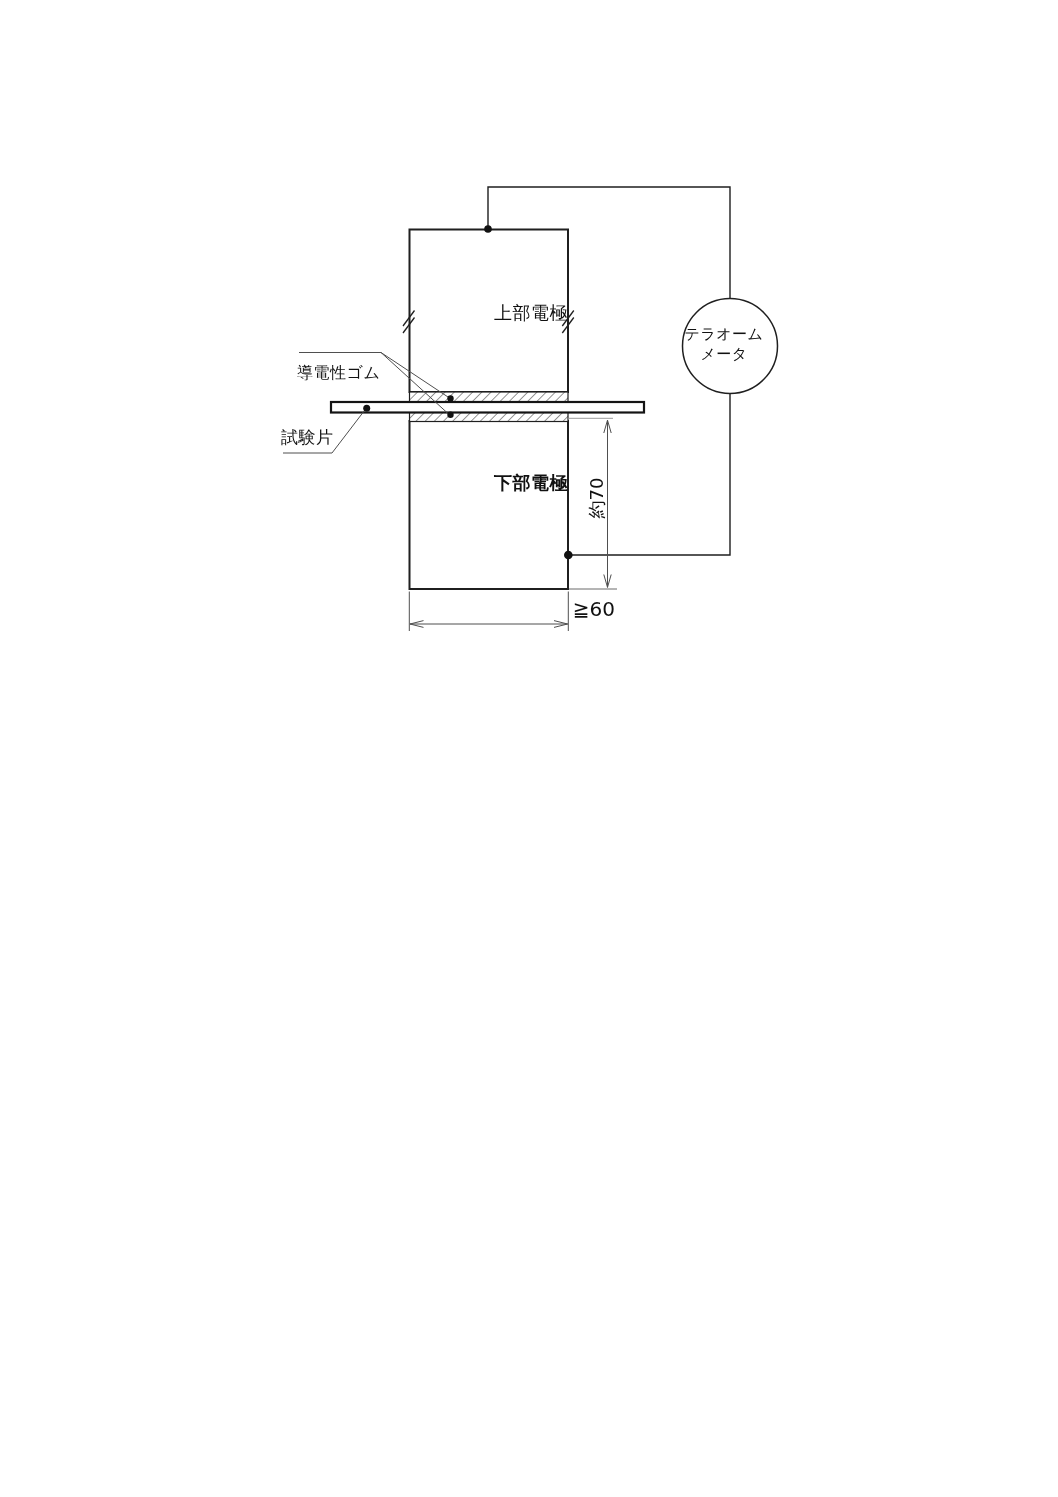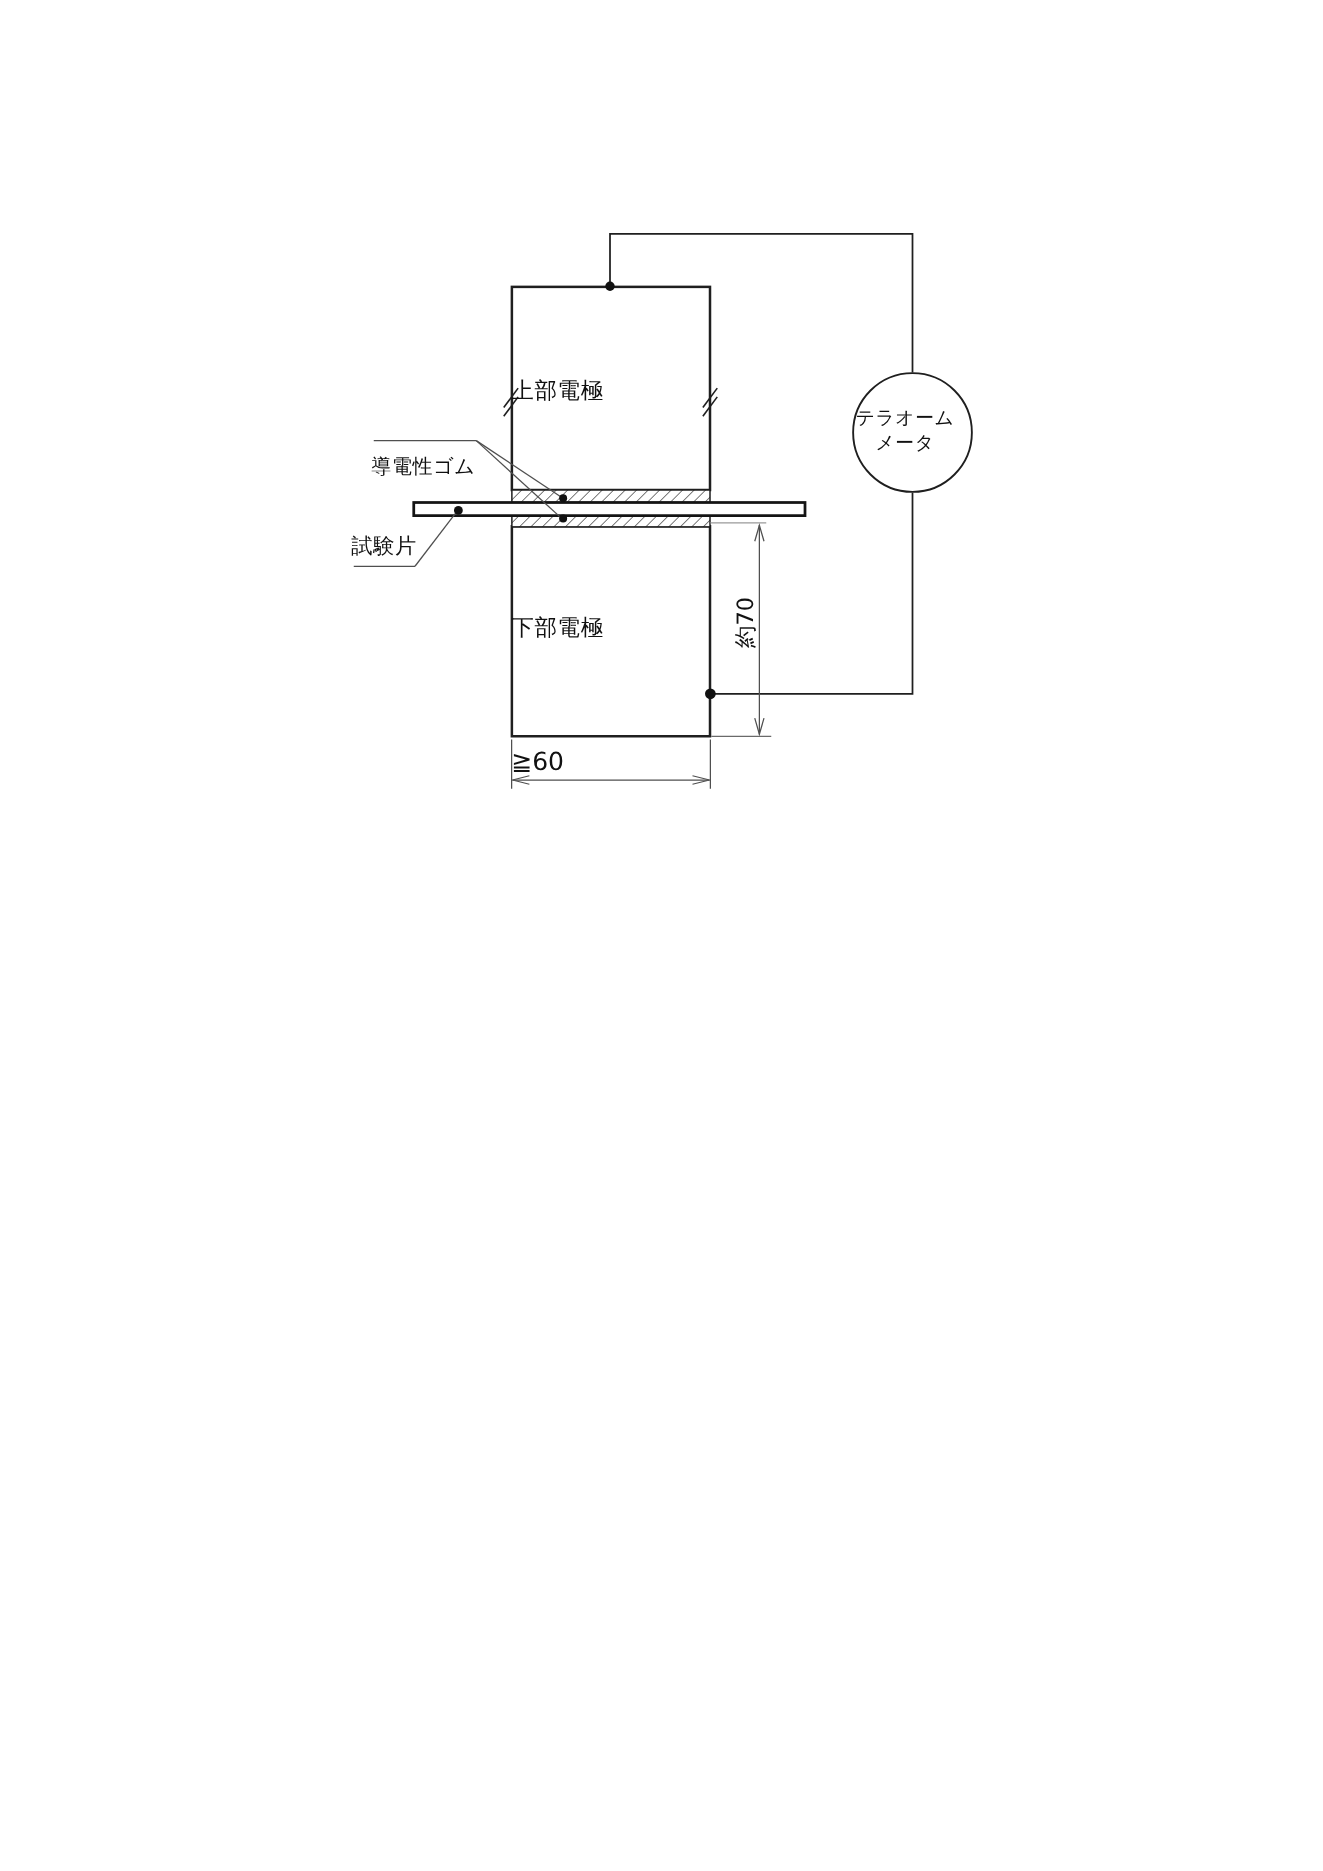--- a/index.html
+++ b/index.html
@@ -11,29 +11,29 @@
     font-family: "DejaVu Sans", "Liberation Sans", sans-serif;
     overflow: hidden;
   }
   .canvas svg { position: absolute; left: 0; top: 0; }
   .lbl {
     position: absolute;
     color: #111111;
     white-space: nowrap;
     line-height: 1.2;
   }
-  .lbl.center { text-align: left; }
+  .lbl.center { text-align: right; }
   .electrode-label { width: 159px; left: 409px; font-size: 18px; letter-spacing: 0.5px; }
   .conductive-rubber-label { left: 297px; top: 331px; font-size: 16px; letter-spacing: 0.5px; margin-top: 32px; }
   .test-piece-label { left: 281px; top: 429px; font-size: 17px; letter-spacing: 0.5px; font-family: Liberation Mono, monospace; }
   .meter-label {
     left: 676px; top: 325px; width: 96px;
     font-size: 15px; line-height: 19.5px; text-align: center; letter-spacing: 0.5px;
   }
-  .dim-width-label { left: 409px; top: 597px; width: 170px; font-size: 20px; }
+  .dim-width-label { left: 409px; top: 597px; width: 170px; font-size: 20px; padding-left: 36px; }
   .dim-height-label {
     left: 561px; top: 488px; width: 70px; height: 20px;
     font-size: 18px; text-align: center;
     transform: rotate(-90deg);
   }
 </style>
 </head>
 <body>
 
 <div class="canvas">
@@ -95,21 +95,21 @@
 
     <circle cx="488" cy="229" r="3.8" fill="#111111"></circle>
     <circle cx="568.3" cy="555" r="4.3" fill="#111111"></circle>
     <circle cx="366.7" cy="408.3" r="3.5" fill="#111111"></circle>
     <circle cx="450.5" cy="398.5" r="3.2" fill="#111111"></circle>
     <circle cx="450.5" cy="414.8" r="3.2" fill="#111111"></circle>
   </svg>
 
   <div class="lbl electrode-label center" style="top:302px;">上部電極</div>
 
-  <div class="lbl electrode-label center" style="top:492px;">下部電極</div>
+  <div class="lbl electrode-label center" style="top:472px;font-weight:bold;">下部電極</div>
 
   <div class="lbl conductive-rubber-label">導電性ゴム</div>
 
   <div class="lbl test-piece-label">試験片</div>
 
   <div class="lbl meter-label">
     <div>テラオーム</div>
     <div>メータ</div>
   </div>
 

